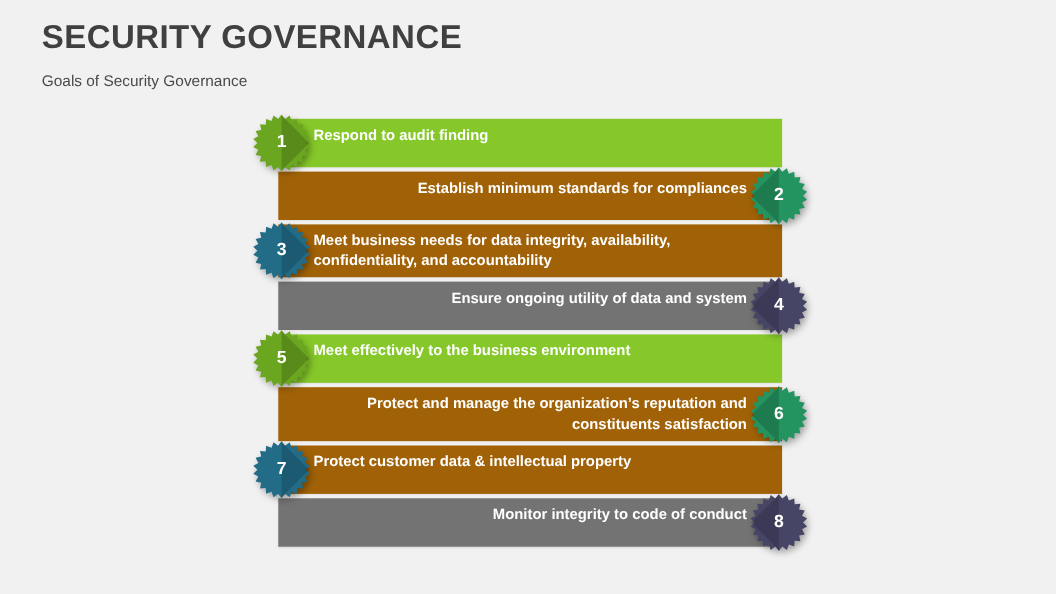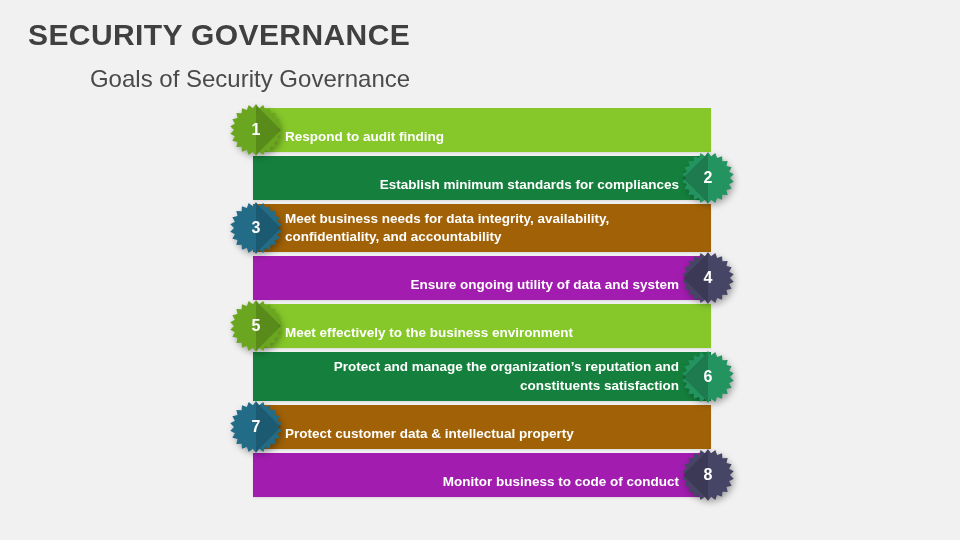--- a/index.html
+++ b/index.html
@@ -12,36 +12,35 @@
 
   body {
     background: #f1f1f1;
     font-family: "Liberation Sans", sans-serif;
     position: relative;
   }
 
   
   #slide-header {
     position: absolute;
-    left: 28px;
+    left: 38px;
     top: 18px;
-    text-align: right;
   }
 
   #page-title {
     font-size: 30px;
     font-weight: bold;
     letter-spacing: 0.4px;
     color: #404040;
     line-height: 1.15;
     white-space: nowrap;
   }
 
   #page-subtitle {
-    font-size: 24px;
+    font-size: 14px;
     font-weight: normal;
     color: #4a4a4a;
     margin-top: 12px;
     white-space: nowrap;
   }
 
   
   #goals-list {
     position: absolute;
     left: 253px;
@@ -53,21 +52,21 @@
     position: relative;
     width: 458px;
     margin-bottom: 4px;
   }
 
   .goal-bar {
     position: relative;
     width: 100%;
     min-height: 44px;
     display: flex;
-    align-items: flex-end;
+    align-items: flex-start;
     color: #ffffff;
     font-size: 13.5px;
     font-weight: bold;
     line-height: 1.35;
     padding: 6px 14px;
     box-shadow: 0 1px 2px rgba(0,0,0,0.10);
   }
 
   
   .goal-row.left .goal-bar {
@@ -80,23 +79,23 @@
   .goal-row.right .goal-bar {
     justify-content: flex-end;
     text-align: right;
     padding-right: 32px;
   }
 
   .goal-label { display: block; }
 
   
   .c-green  { background: #86c82a; }
-  .c-teal   { background: #15803d; }
+  .c-teal   { background: #a16207; }
   .c-blue   { background: #a16207; }
-  .c-purple { background: #a21caf; }
+  .c-purple { background: #737373; }
 
   .b-green  { background: #6aa61f; }
   .b-teal   { background: #23935f; }
   .b-blue   { background: #226c87; }
   .b-purple { background: #474566; }
 
   
   .badge {
     position: absolute;
     width: 54px;
@@ -212,21 +211,21 @@
       <div class="badge b-blue" style="background: transparent;">
         <svg viewBox="0 0 54 54">
           <polygon points="27.00,1.00 30.13,5.22 34.33,2.05 36.14,6.99 41.06,5.13 41.41,10.37 46.65,9.97 45.51,15.11 50.65,16.20 48.11,20.80 52.74,23.30 49.00,27.00 52.74,30.70 48.11,33.20 50.65,37.80 45.51,38.89 46.65,44.03 41.41,43.63 41.06,48.87 36.14,47.01 34.33,51.95 30.13,48.78 27.00,53.00 23.87,48.78 19.67,51.95 17.86,47.01 12.94,48.87 12.59,43.63 7.35,44.03 8.49,38.89 3.35,37.80 5.89,33.20 1.26,30.70 5.00,27.00 1.26,23.30 5.89,20.80 3.35,16.20 8.49,15.11 7.35,9.97 12.59,10.37 12.94,5.13 17.86,6.99 19.67,2.05 23.87,5.22" fill="#226c87"></polygon>
           <polygon points="27,2 52,27 27,52" fill="rgba(0,0,0,0.16)"></polygon>
         </svg>
         <span class="badge-num">7</span>
       </div>
     </div>
     <div class="goal-row right">
       <div class="goal-bar c-purple">
-        <span class="goal-label">Monitor business to code of conduct</span>
+        <span class="goal-label">Monitor integrity to code of conduct</span>
       </div>
       <div class="badge b-purple" style="background: transparent;">
         <svg viewBox="0 0 54 54">
           <polygon points="27.00,1.00 30.13,5.22 34.33,2.05 36.14,6.99 41.06,5.13 41.41,10.37 46.65,9.97 45.51,15.11 50.65,16.20 48.11,20.80 52.74,23.30 49.00,27.00 52.74,30.70 48.11,33.20 50.65,37.80 45.51,38.89 46.65,44.03 41.41,43.63 41.06,48.87 36.14,47.01 34.33,51.95 30.13,48.78 27.00,53.00 23.87,48.78 19.67,51.95 17.86,47.01 12.94,48.87 12.59,43.63 7.35,44.03 8.49,38.89 3.35,37.80 5.89,33.20 1.26,30.70 5.00,27.00 1.26,23.30 5.89,20.80 3.35,16.20 8.49,15.11 7.35,9.97 12.59,10.37 12.94,5.13 17.86,6.99 19.67,2.05 23.87,5.22" fill="#474566"></polygon>
           <polygon points="27,2 2,27 27,52" fill="rgba(0,0,0,0.16)"></polygon>
         </svg>
         <span class="badge-num">8</span>
       </div>
     </div>
   </div>

